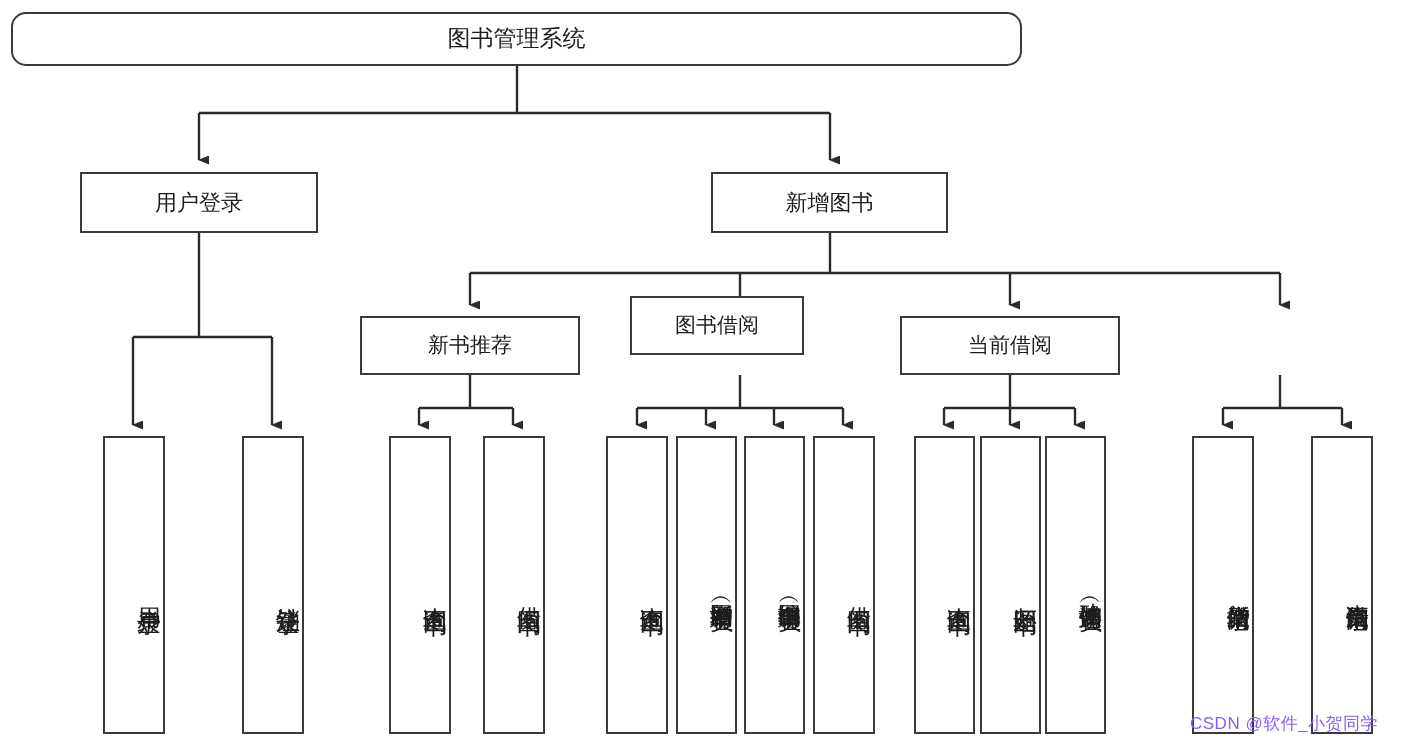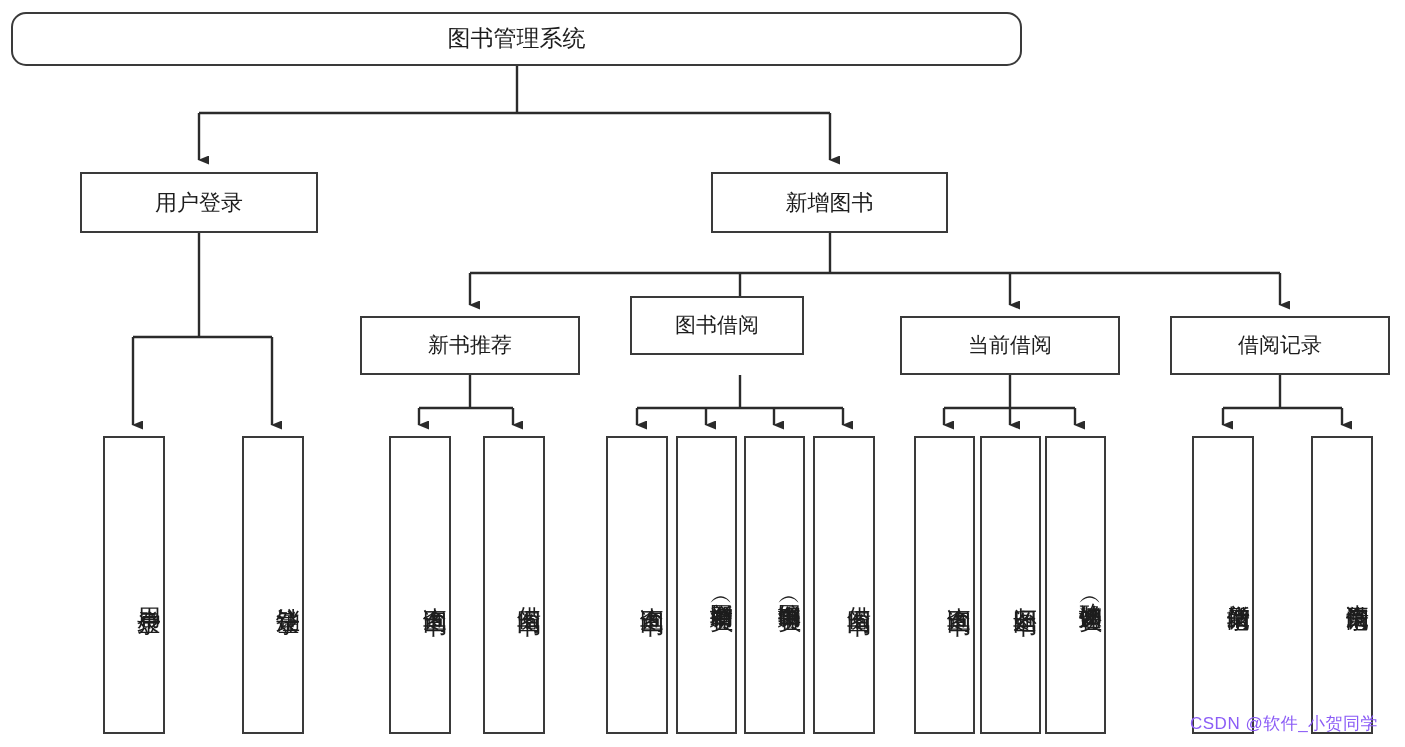--- a/index.html
+++ b/index.html
@@ -129,23 +129,20 @@
 
   <div class="node level3" style="left:360px;top:316px;width:220px;height:59px;text-align:right;">
     <span class="node-label">新书推荐</span>
   </div>
   <div class="node level3" style="left:630px;top:296px;width:174px;height:59px;">
     <span class="node-label">图书借阅</span>
   </div>
   <div class="node level3" style="left:900px;top:316px;width:220px;height:59px;">
     <span class="node-label">当前借阅</span>
   </div>
-  <div class="node level3" style="left:1170px;top:316px;width:220px;height:59px;">
-    <span class="node-label">借阅记录</span>
-  </div>
 
   <div class="node leaf" style="left:103px;top:436px;width:62px;height:298px;">
     <span class="node-label">用户登录</span>
   </div>
   <div class="node leaf" style="left:242px;top:436px;width:62px;height:298px;">
     <span class="node-label">注销登录</span>
   </div>
 
   <div class="node leaf" style="left:389px;top:436px;width:62px;height:298px;">
     <span class="node-label">查询图书</span>

